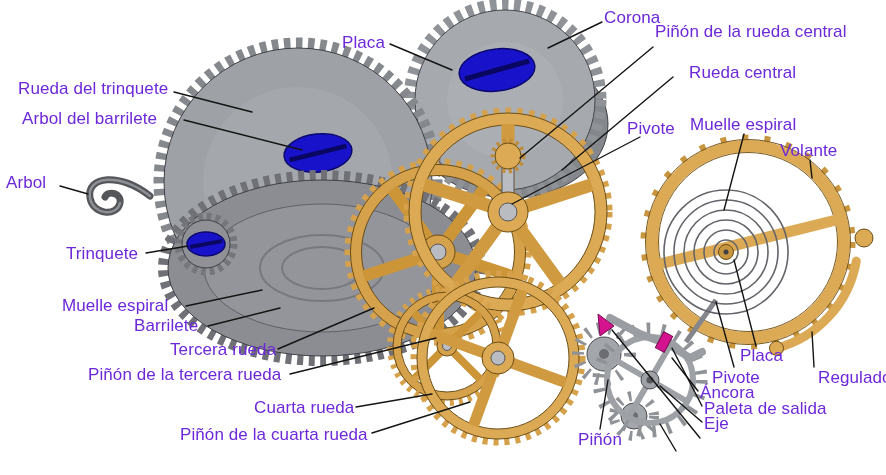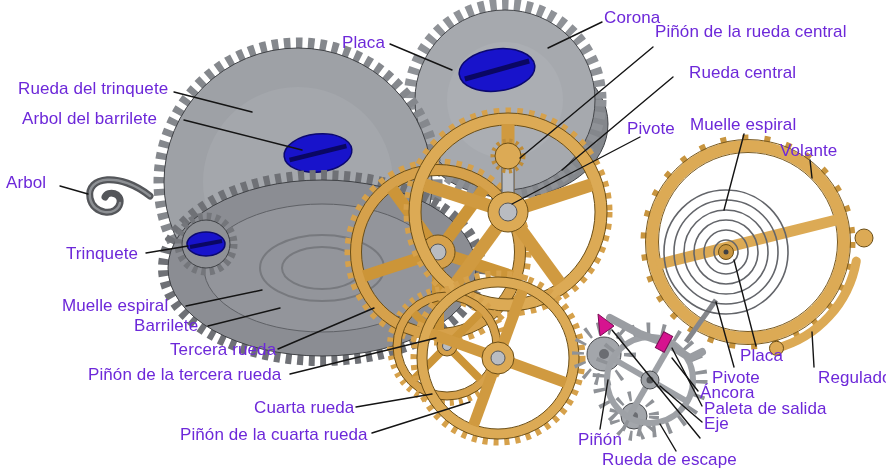--- a/index.html
+++ b/index.html
@@ -230,21 +230,20 @@
   <div class="lbl" style="left:18px;  top:80px">Rueda del trinquete</div>
   <div class="lbl" style="left:6px;   top:174px">Arbol</div>
   <div class="lbl" style="left:66px;  top:245px">Trinquete</div>
   <div class="lbl" style="left:62px;  top:297px">Muelle espiral</div>
   <div class="lbl" style="left:134px; top:317px">Barrilete</div>
   <div class="lbl" style="left:170px; top:341px">Tercera rueda</div>
   <div class="lbl" style="left:88px;  top:366px">Piñón de la tercera rueda</div>
   <div class="lbl" style="left:254px; top:399px">Cuarta rueda</div>
   <div class="lbl" style="left:180px; top:426px">Piñón de la cuarta rueda</div>
   <div class="lbl" style="left:578px; top:431px">Piñón</div>
-  <div class="lbl" style="left:602px; top:451px">Rueda de escape</div>
   <div class="lbl" style="left:740px; top:347px">Placa</div>
   <div class="lbl" style="left:712px; top:369px">Pivote</div>
   <div class="lbl" style="left:818px; top:369px">Regulador</div>
   <div class="lbl" style="left:700px; top:384px">Áncora</div>
   <div class="lbl" style="left:704px; top:400px">Paleta de salida</div>
   <div class="lbl" style="left:704px; top:415px">Eje</div>
 
 </div>
 
 </body></html>

